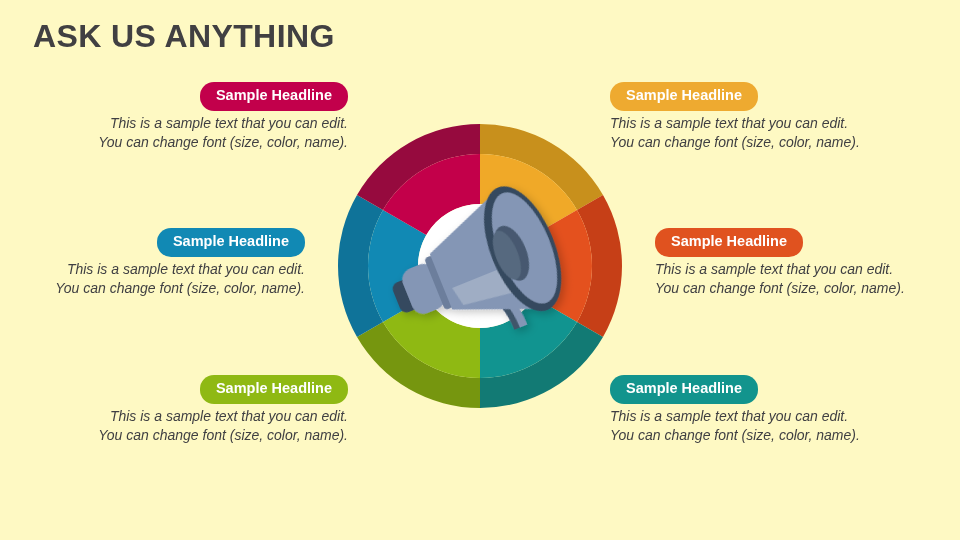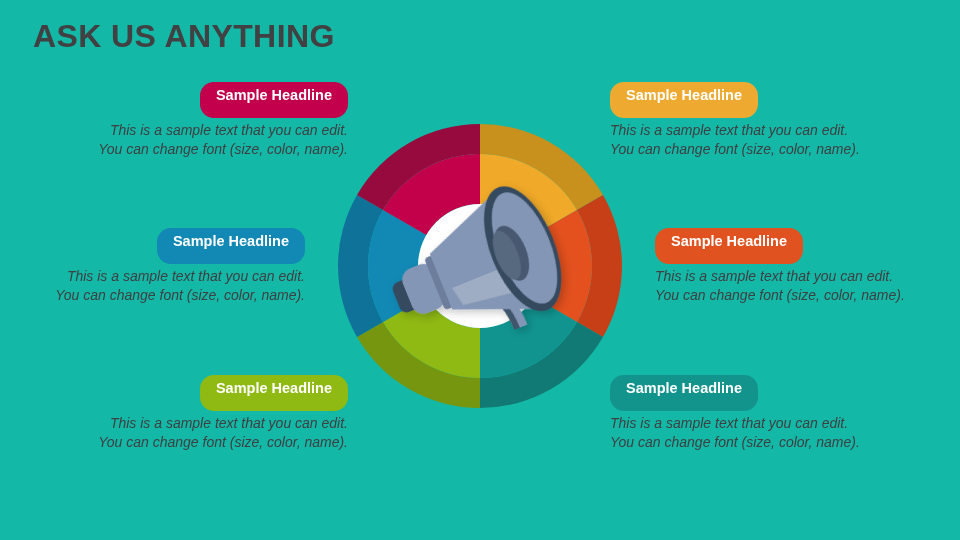--- a/index.html
+++ b/index.html
@@ -5,42 +5,42 @@
   * { margin:0; padding:0; box-sizing:border-box; }
   html, body {
     width:960px; height:540px;
     background:#f1f1f1;
     font-family:"Liberation Sans", sans-serif;
     overflow:hidden;
   }
   #slide {
     position:relative;
     width:960px; height:540px;
-    background:#14b8a6;
+    background:#fef9c3;
   }
 
   
   #page-title {
     position:absolute;
     left:33px; top:18px;
     font-size:32px;
     font-weight:bold;
     letter-spacing:0.4px;
     color:#414042;
     white-space:nowrap;
   }
 
   
   .item { position:absolute; width:250px; }
   .item.left  { text-align:right; }
   .item.right { text-align:left; }
 
   .badge {
     display:inline-block;
-    padding:6px 16px 15px;
+    padding:6px 16px 8px;
     border-radius:14px;
     color:#ffffff;
     font-size:14.5px;
     font-weight:bold;
     line-height:1;
     white-space:nowrap;
   }
   .body {
     margin-top:3px;
     font-size:14px;

